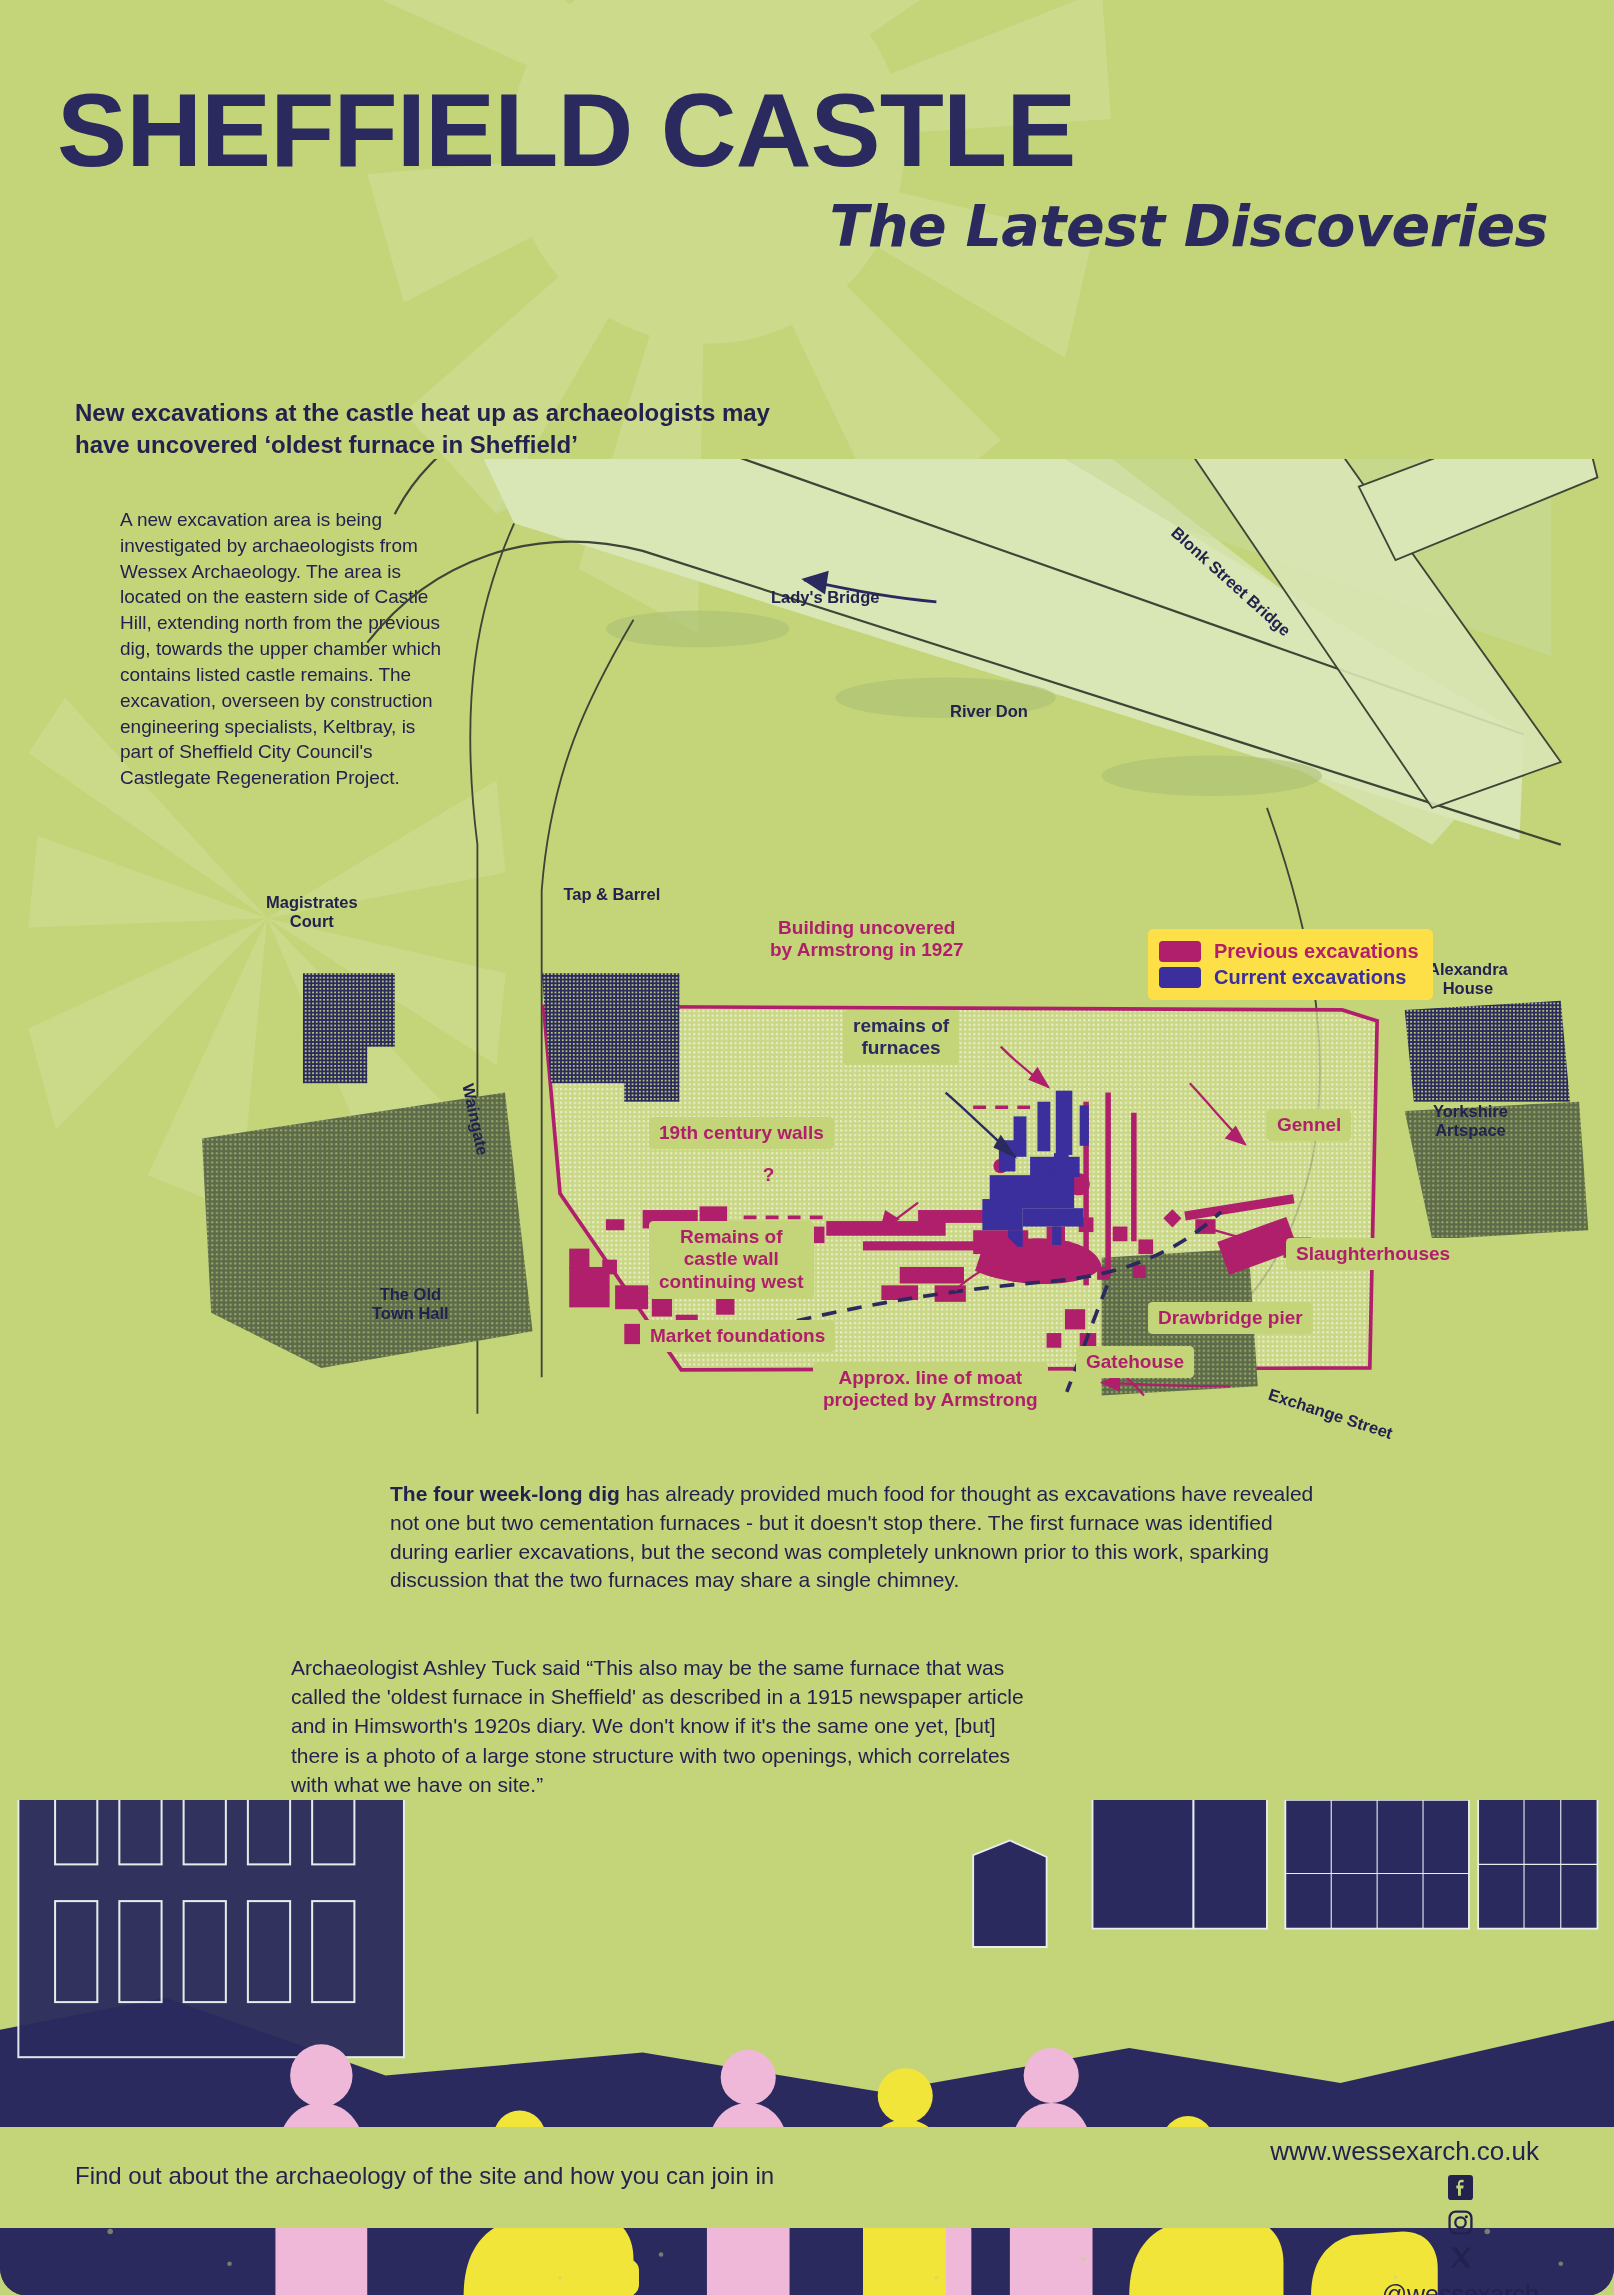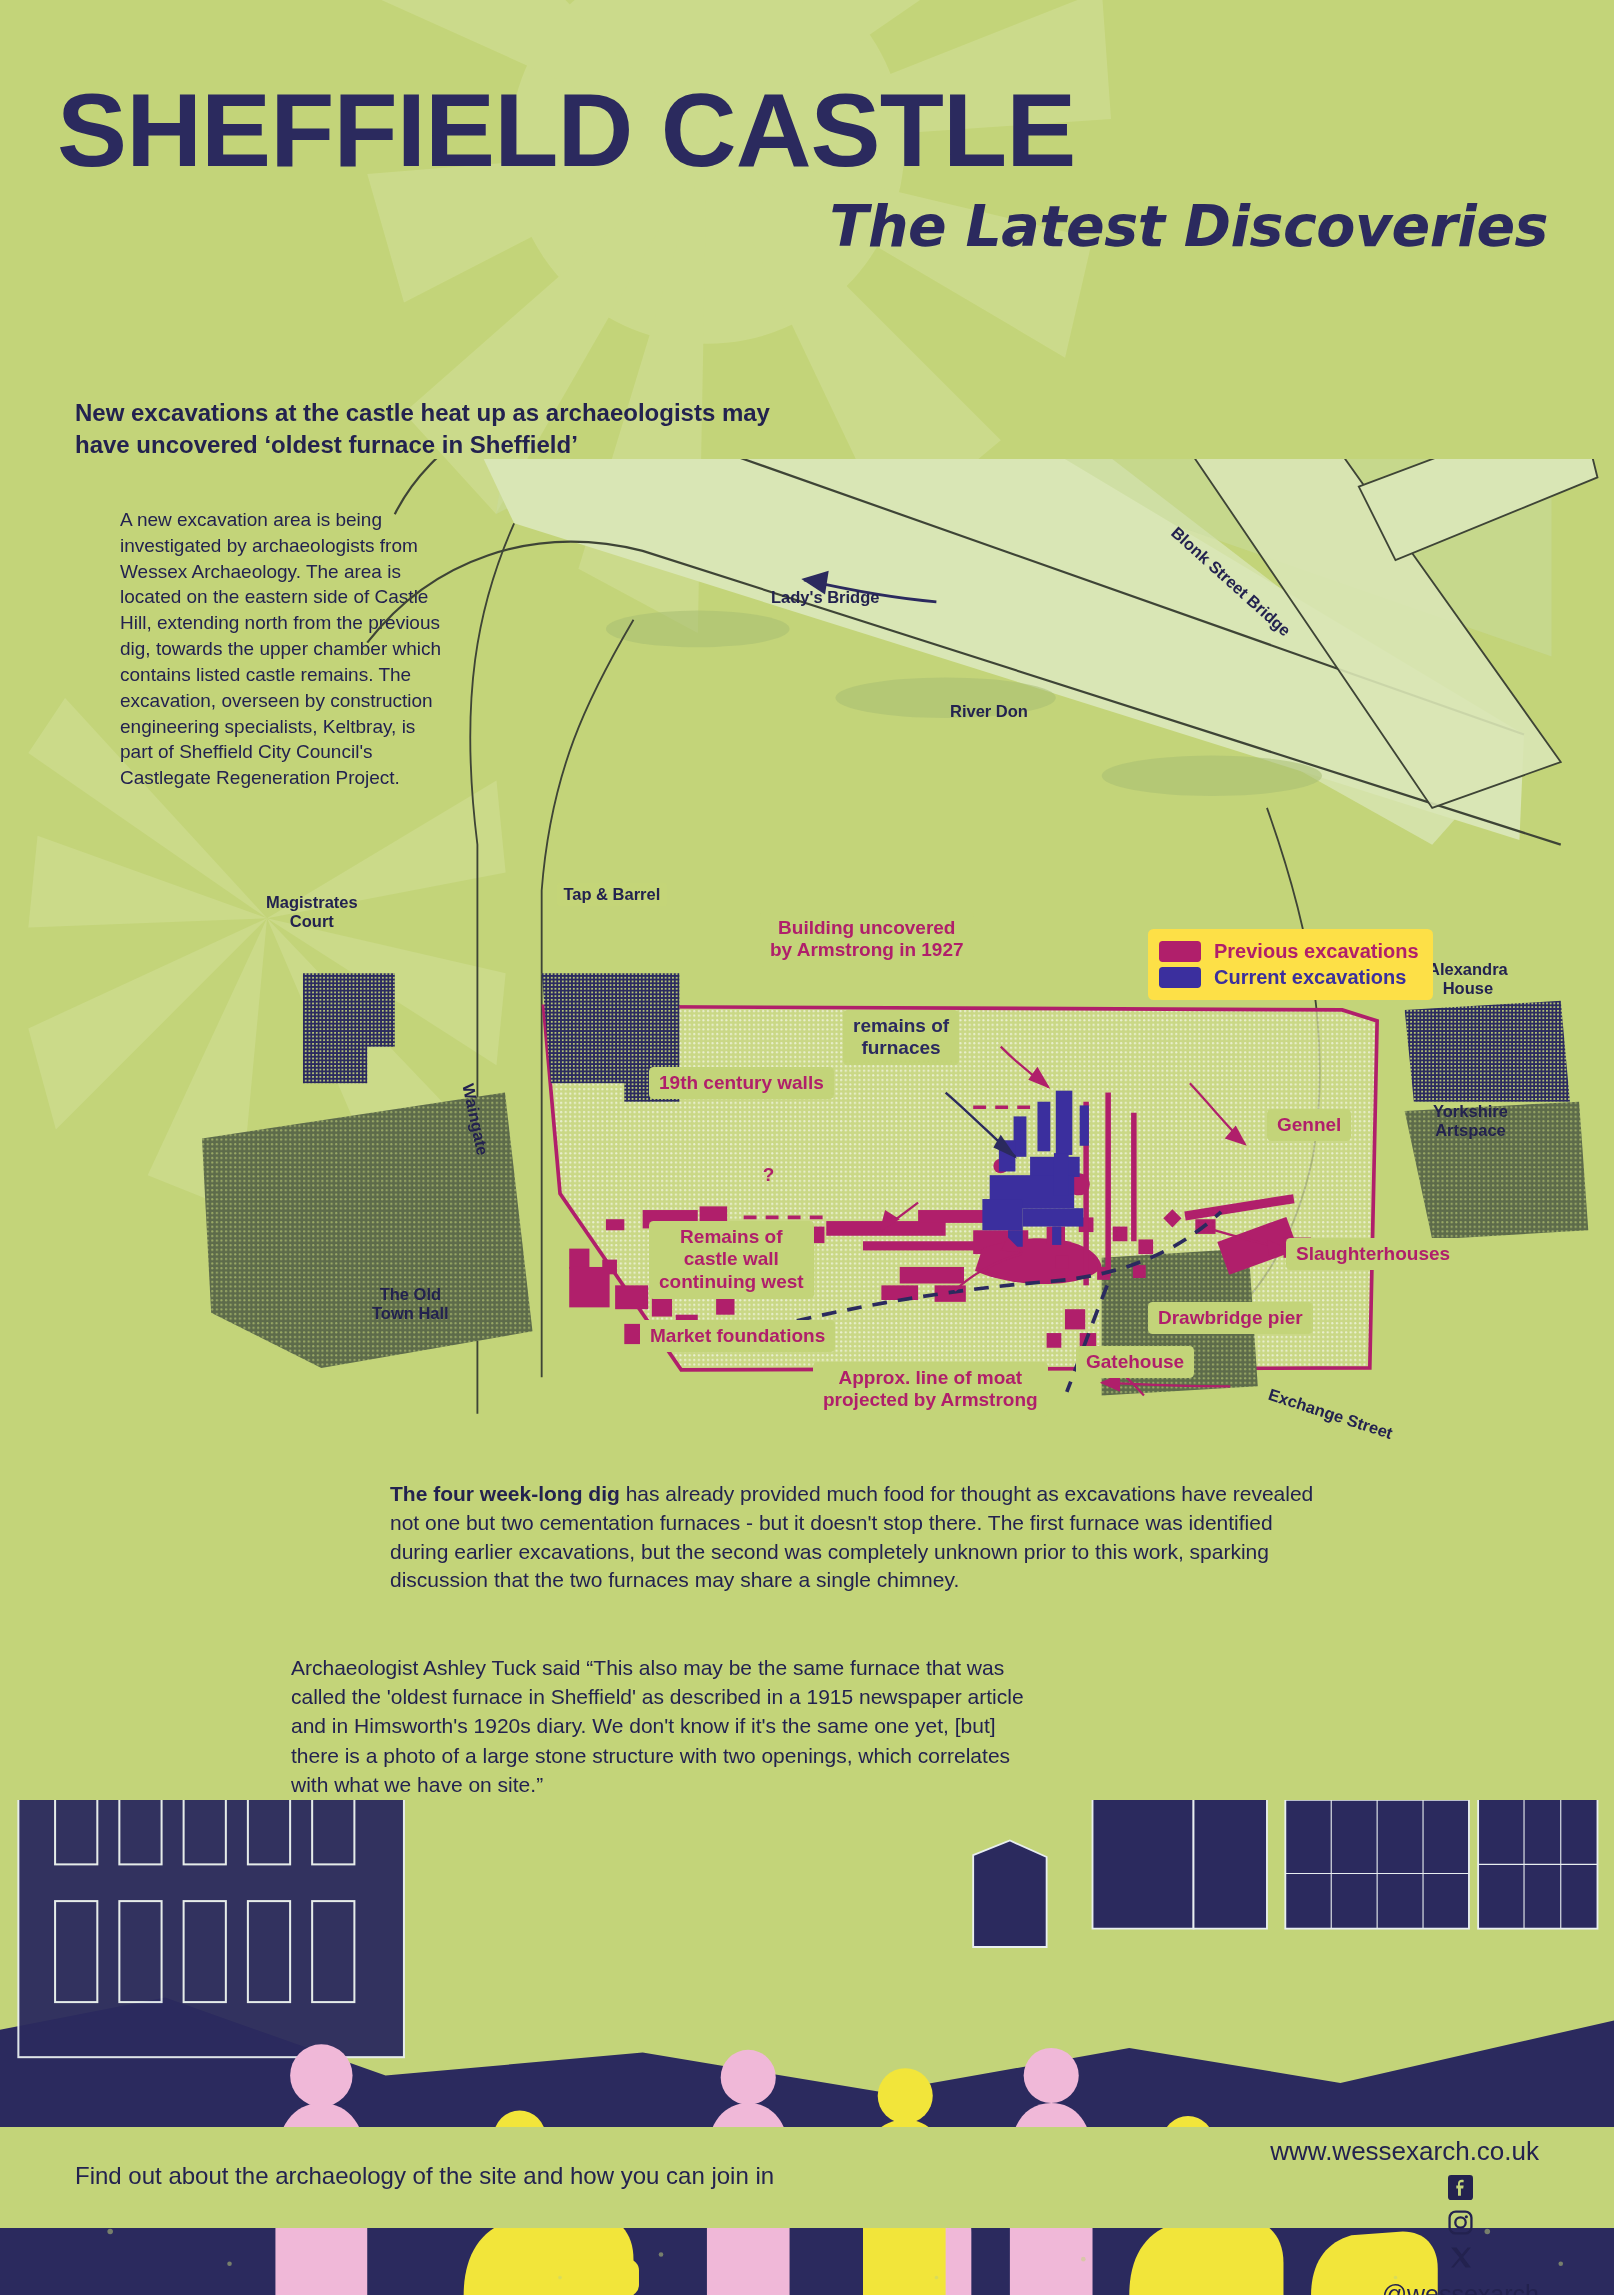--- a/index.html
+++ b/index.html
@@ -2,21 +2,21 @@
 <html style="font-size:14.7px"><head>
 <meta charset="utf-8">
 <style>
   html,body{margin:0;padding:0;}
   body{
     width:1614px;height:2296px;
     font-family:"Liberation Sans", sans-serif;
     background:#c3d479;
     overflow:hidden;
   }
-  .poster{position:relative;width:1614px;height:2296px;overflow:hidden;background:#c3d479;}
+  .poster{position:relative;width:1614px;height:2296px;overflow:hidden;background:#c3d479;border-radius:28px;}
 
   
   .starburst{position:absolute;left:303px;top:-129px;width:808px;height:808px;opacity:.55;pointer-events:none;}
 
   
   .title{
     position:absolute;left:57px;top:84px;
     font-size:103px;line-height:.92;font-weight:bold;
     letter-spacing:-0.9px;color:#2b2a5e;
     font-family:"Liberation Sans", sans-serif;
@@ -305,21 +305,21 @@
 Artspace</div>
   <div class="maplabel rot" style="left:477px;top:1082px;transform:rotate(78deg)">Waingate</div>
   <div class="maplabel" style="left:372px;top:1285px;text-align:center">The Old
 Town Hall</div>
   <div class="maplabel rot" style="left:1272px;top:1385px;transform:rotate(18deg)">Exchange Street</div>
 
   <div class="callout center" style="left:760px;top:912px">Building uncovered
 by Armstrong in 1927</div>
   <div class="callout navy center" style="left:843px;top:1010px">remains of
 furnaces</div>
-  <div class="callout" style="left:649px;top:1067px">19th century walls</div>
+  <div class="callout" style="left:649px;top:1117px">19th century walls</div>
   <div class="callout center" style="left:649px;top:1221px">Remains of
 castle wall
 continuing west</div>
   <div class="callout" style="left:640px;top:1320px">Market foundations</div>
   <div class="callout center" style="left:813px;top:1362px">Approx. line of moat
 projected by Armstrong</div>
   <div class="callout" style="left:1267px;top:1109px">Gennel</div>
   <div class="callout" style="left:1286px;top:1238px">Slaughterhouses</div>
   <div class="callout" style="left:1148px;top:1302px">Drawbridge pier</div>
   <div class="callout" style="left:1076px;top:1346px">Gatehouse</div>

